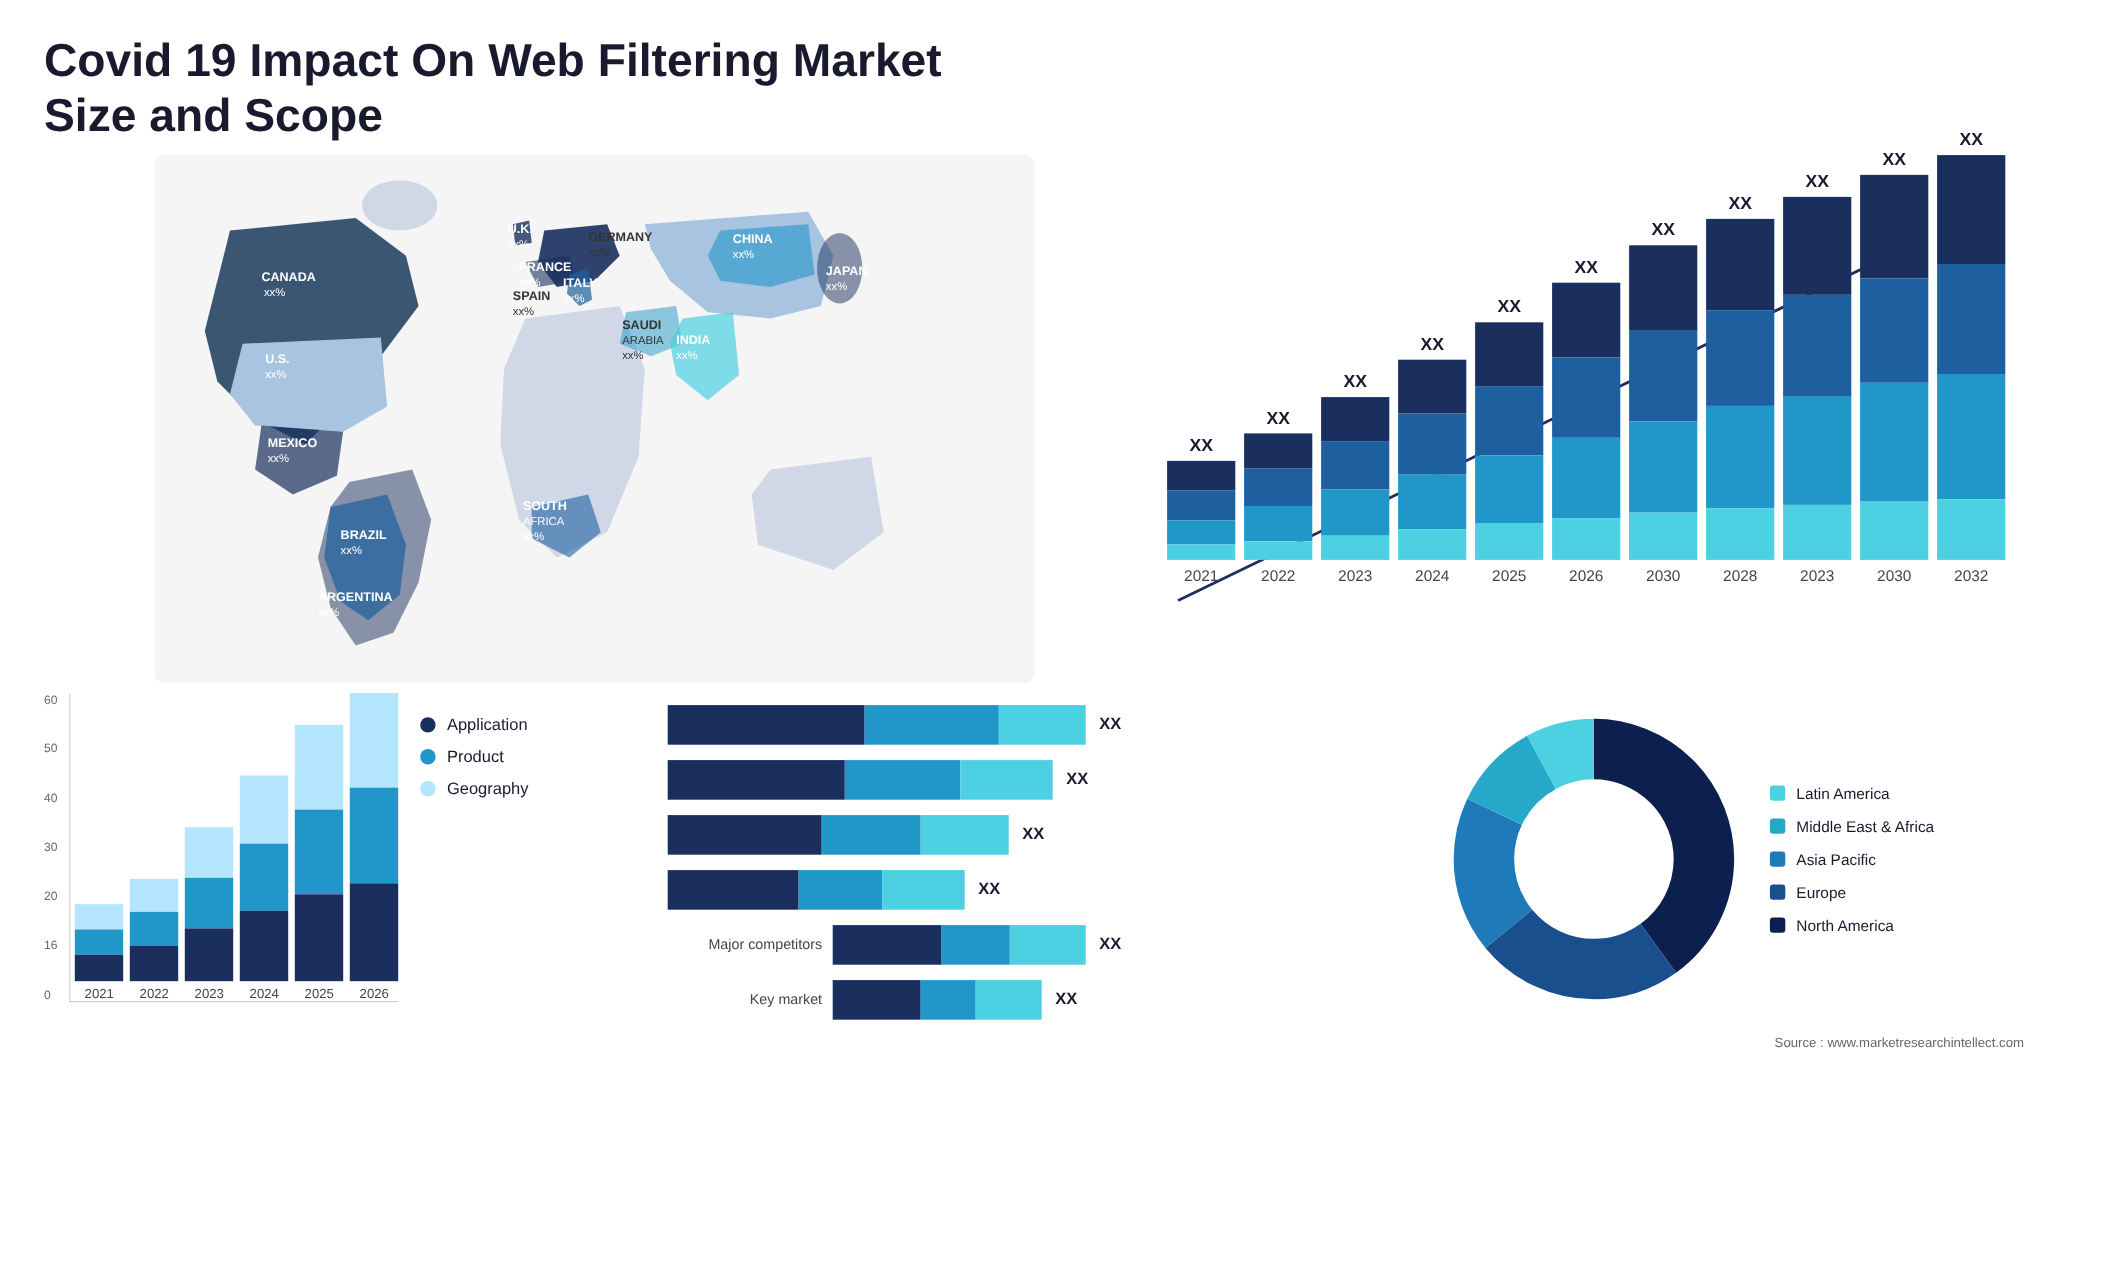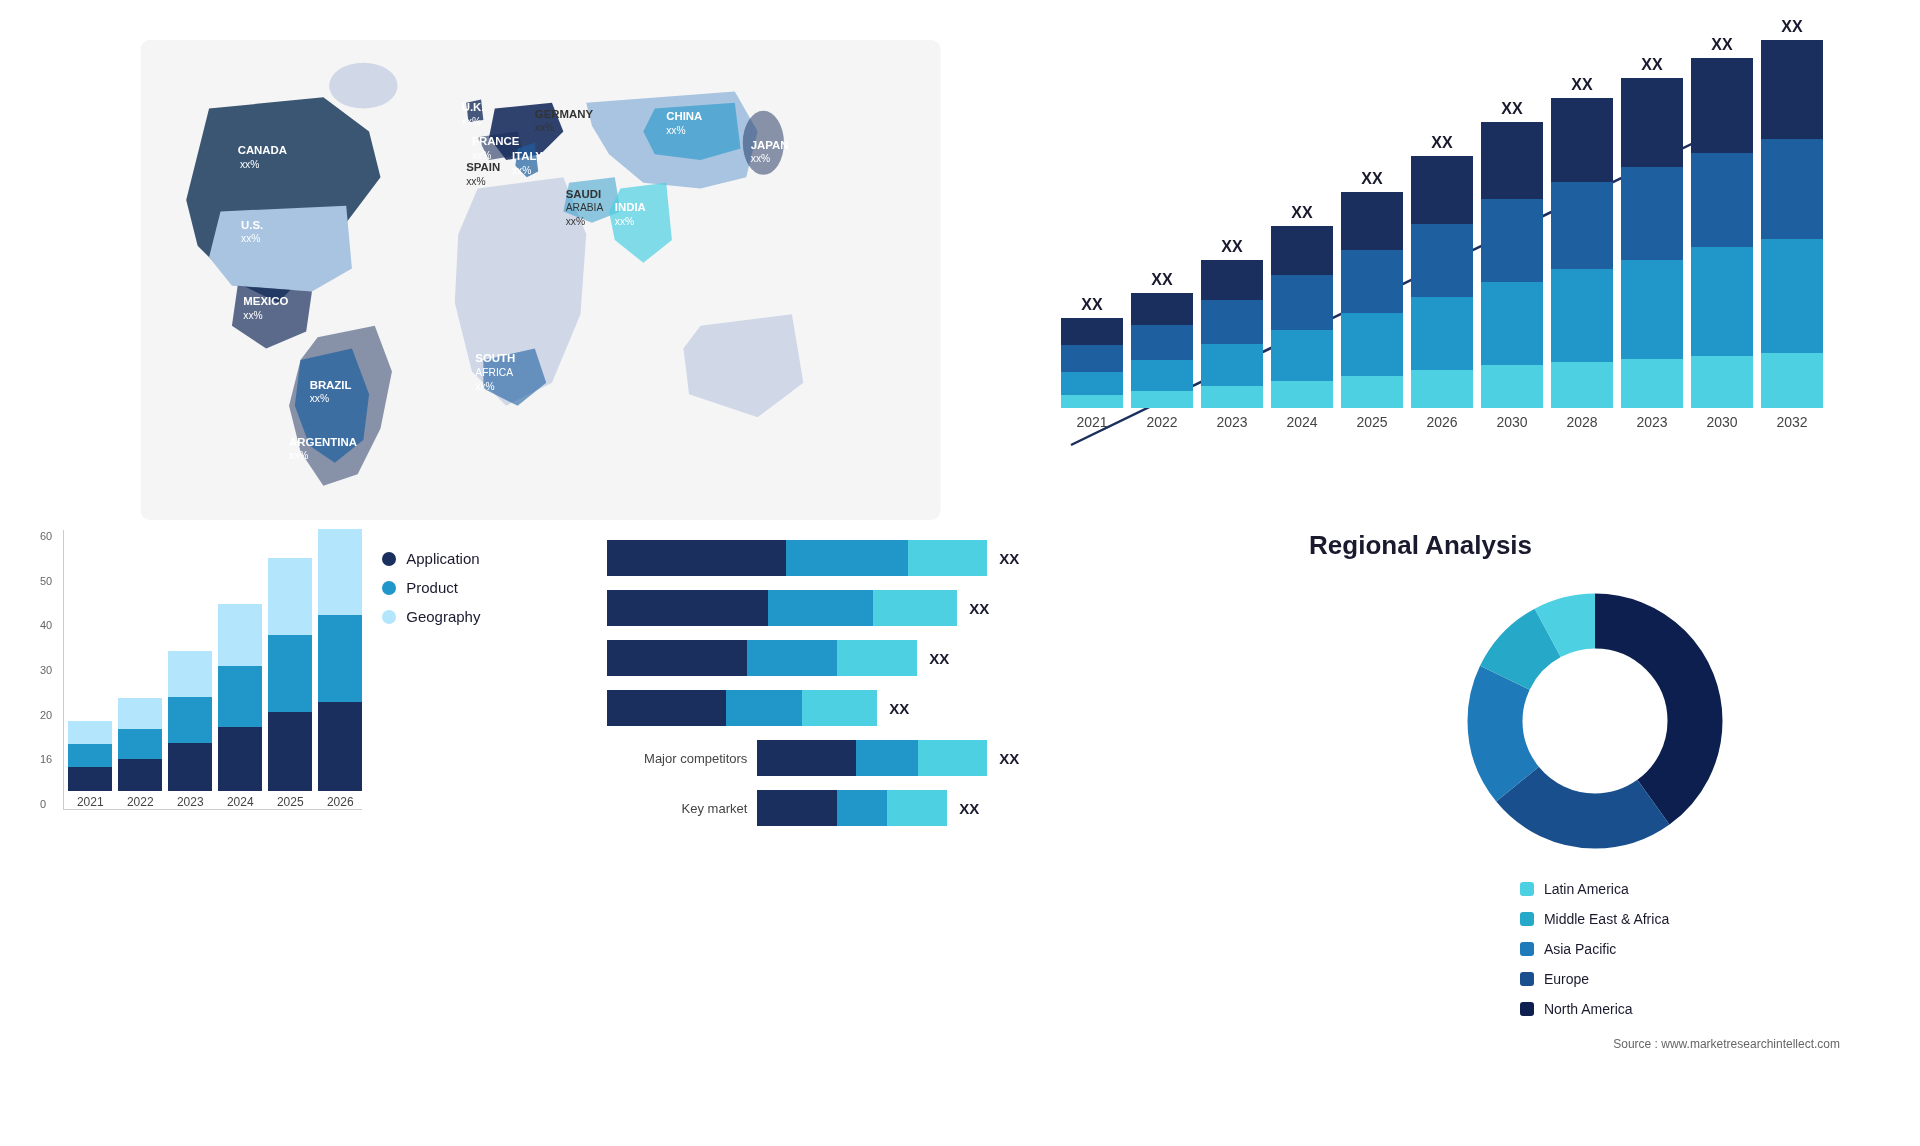--- a/index.html
+++ b/index.html
@@ -220,21 +220,20 @@
     .regional-container {
       flex: 0.85;
       display: flex;
       flex-direction: column;
     }
     .donut-area {
       display: flex;
       align-items: center;
       gap: 20px;
       margin-top: 10px;
-      flex-direction: column;
     }
     .donut-svg {
       min-width: 260px;
     }
     .regional-legend {
       display: flex;
       flex-direction: column;
       gap: 14px;
     }
     .regional-legend-item {
@@ -265,20 +264,21 @@
 
     .seg-inner {
       display: flex;
       align-items: flex-start;
     }
   </style>
 </head>
 <body>
 
 <div class="header">
+  <h1 class="main-title">Covid 19 Impact On Web Filtering Market Size and Scope</h1>
 </div>
 
 <div class="top-section">
 
   <div class="map-container">
     <svg class="map-svg" viewBox="0 0 700 420" xmlns="http://www.w3.org/2000/svg">
 
       <rect width="700" height="420" fill="#f5f5f5" rx="8"></rect>
 
       <path d="M60,60 L160,50 L200,80 L210,120 L180,160 L150,200 L120,230 L80,210 L50,180 L40,140 L50,100 Z" fill="#1a3a5c" opacity="0.85"></path>
@@ -664,21 +664,20 @@
             <div class="player-bar-seg" style="width:32%;background:#4dd0e1;"></div>
           </div>
           <span class="player-value">XX</span>
         </div>
       </div>
 
     </div>
   </div>
 
   <div class="regional-container">
-    <h2 class="section-title">Regional Analysis</h2>
     <div class="donut-area">
 
       <svg class="donut-svg" width="280" height="280" viewBox="0 0 280 280">
 
         <circle cx="140" cy="140" r="100" fill="none" stroke="#0d1f4e" stroke-width="55" stroke-dasharray="251.33 376.99" stroke-dashoffset="0" transform="rotate(-90 140 140)"></circle>
 
         <circle cx="140" cy="140" r="100" fill="none" stroke="#1a4f8e" stroke-width="55" stroke-dasharray="150.8 477.52" stroke-dashoffset="-251.33" transform="rotate(-90 140 140)"></circle>
 
         <circle cx="140" cy="140" r="100" fill="none" stroke="#1e7ab8" stroke-width="55" stroke-dasharray="113.1 514.22" stroke-dashoffset="-402.13" transform="rotate(-90 140 140)"></circle>
 

